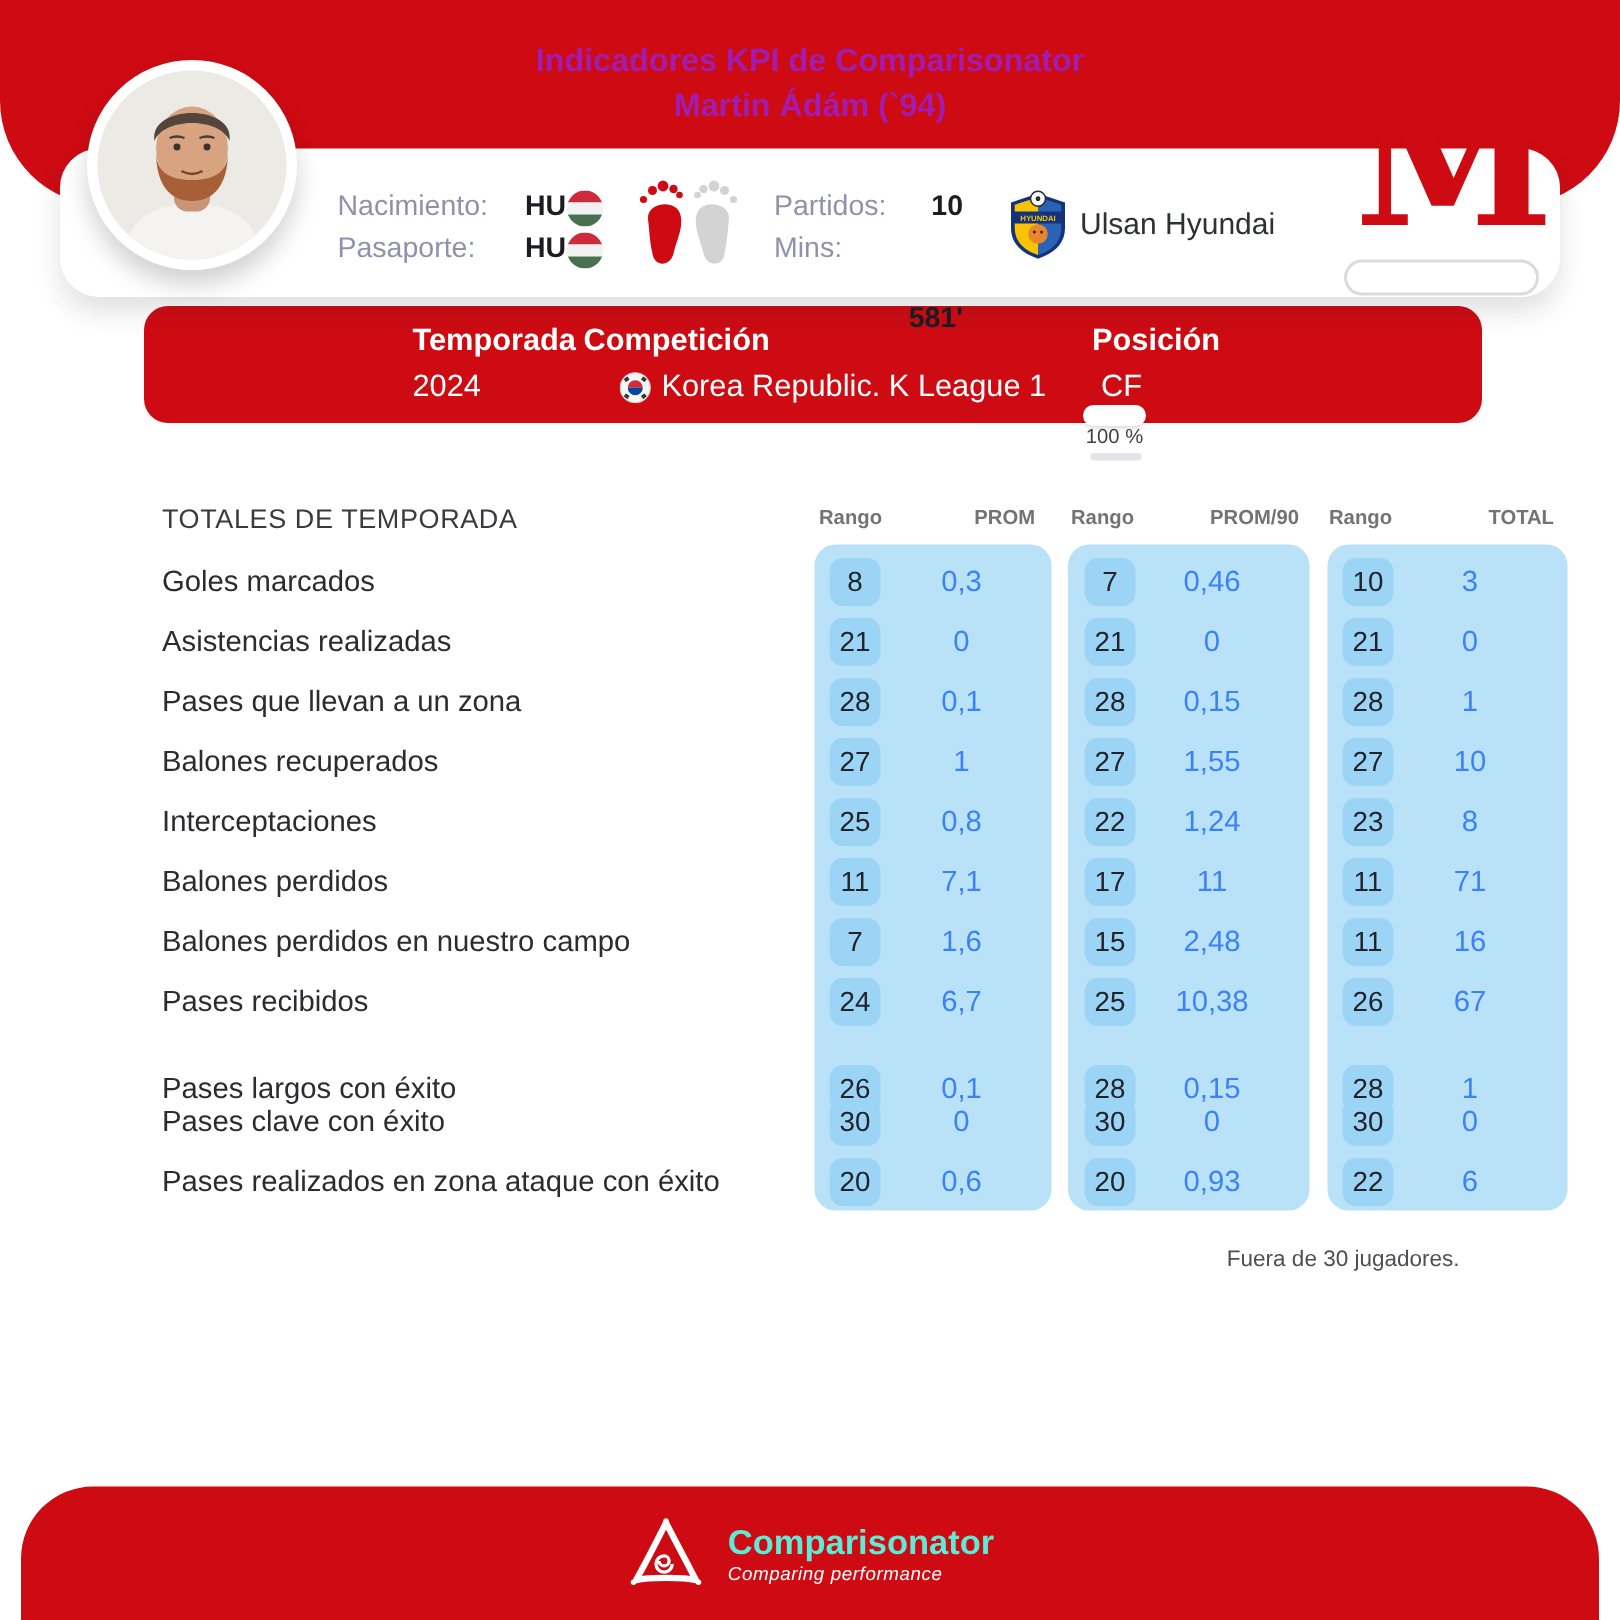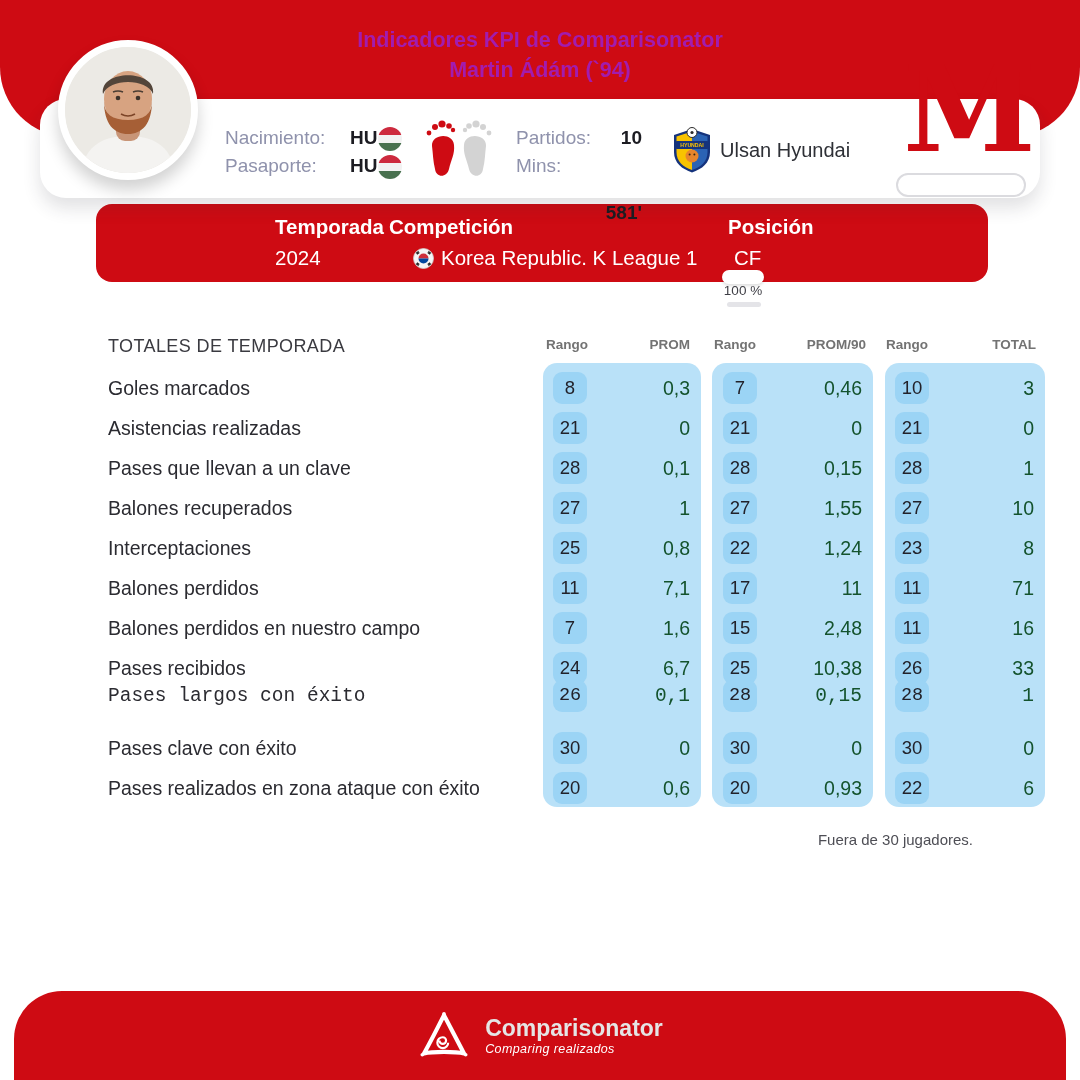--- a/index.html
+++ b/index.html
@@ -60,33 +60,33 @@
   .panel{position:absolute;top:363px;height:444px;background:#b9e1f8;border-radius:14px;}
   .panel.p1{left:543px;width:158px;}
   .panel.p2{left:712px;width:161px;}
   .panel.p3{left:885px;width:160px;}
 
   .row{position:absolute;left:0;width:1080px;height:40px;}
   .row .lbl{position:absolute;left:108px;top:0;height:40px;line-height:40px;font-size:19.5px;color:#2b2b31;white-space:nowrap;text-align:right;}
   .chip{position:absolute;top:4px;width:34px;height:32px;line-height:32px;text-align:center;
         background:#9bd4f5;border-radius:9px;font-size:18.5px;color:#22222a;}
   .chip.c1{left:553px;} .chip.c2{left:723px;} .chip.c3{left:895px;}
-  .cell{position:absolute;top:0;height:40px;line-height:40px;text-align:right;font-size:19.5px;color:#14532d;}
+  .cell{position:absolute;top:0;height:40px;line-height:40px;text-align:center;font-size:19.5px;color:#3b82f6;}
   .cell.v1{left:592px;width:98px;}
   .cell.v2{left:754px;width:108px;}
   .cell.v3{left:926px;width:108px;}
 
   .footnote{position:absolute;left:698px;top:831px;width:275px;text-align:right;font-size:15px;color:#4e4e55;}
 
   
   .footer{position:absolute;left:14px;top:991px;width:1052px;height:89px;background:#ce0b13;
           border-radius:48px 48px 0 0;display:flex;align-items:center;justify-content:center;gap:14px;}
   .f-logo{width:54px;height:50px;}
   .f-text{display:flex;flex-direction:column;justify-content:center;}
-  .brand{color:#e5e5e5;font-weight:bold;font-size:23px;line-height:26px;}
+  .brand{color:#5eead4;font-weight:bold;font-size:23px;line-height:26px;}
   .tagline{color:#fff;font-style:italic;font-size:12.5px;letter-spacing:.4px;line-height:16px;}
 </style>
 </head>
 <body>
 
 <div class="canvas">
 
   <div class="red-header"></div>
   <div class="hdr-line l1">Indicadores KPI de Comparisonator</div>
   <div class="hdr-line l2">Martin Ádám (`94)</div>
@@ -228,21 +228,21 @@
   <div class="row" style="top:408px;padding-left:37px;">
     <div class="lbl">Asistencias realizadas</div>
     <div class="chip c1">21</div>
     <div class="cell v1">0</div>
     <div class="chip c2">21</div>
     <div class="cell v2">0</div>
     <div class="chip c3">21</div>
     <div class="cell v3">0</div>
   </div>
   <div class="row" style="top:448px;">
-    <div class="lbl">Pases que llevan a un clave</div>
+    <div class="lbl">Pases que llevan a un zona</div>
     <div class="chip c1">28</div>
     <div class="cell v1">0,1</div>
     <div class="chip c2">28</div>
     <div class="cell v2">0,15</div>
     <div class="chip c3">28</div>
     <div class="cell v3">1</div>
   </div>
   <div class="row" style="top:488px;">
     <div class="lbl">Balones recuperados</div>
     <div class="chip c1">27</div>
@@ -279,23 +279,23 @@
     <div class="chip c3">11</div>
     <div class="cell v3">16</div>
   </div>
   <div class="row" style="top:648px;">
     <div class="lbl">Pases recibidos</div>
     <div class="chip c1">24</div>
     <div class="cell v1">6,7</div>
     <div class="chip c2">25</div>
     <div class="cell v2">10,38</div>
     <div class="chip c3">26</div>
-    <div class="cell v3">33</div>
-  </div>
-  <div class="row" style="top:676px;font-family:Liberation Mono, monospace;">
+    <div class="cell v3">67</div>
+  </div>
+  <div class="row" style="top:706px;">
     <div class="lbl">Pases largos con éxito</div>
     <div class="chip c1">26</div>
     <div class="cell v1">0,1</div>
     <div class="chip c2">28</div>
     <div class="cell v2">0,15</div>
     <div class="chip c3">28</div>
     <div class="cell v3">1</div>
   </div>
   <div class="row" style="top:728px;">
     <div class="lbl">Pases clave con éxito</div>
@@ -321,17 +321,17 @@
   <div class="footer">
     <svg class="f-logo" viewBox="0 0 64 60">
       <path d="M32 5 C35 11 52 43 56 51 C46 48.5 18 48.5 8 51 C13 42 28 13 32 5 Z" fill="none" stroke="#ffffff" stroke-width="5" stroke-linejoin="round"></path>
       <path d="M37 38 a6.5 6.5 0 1 1 -6.5 -6.5 a4 4 0 1 1 -4 4" fill="none" stroke="#ffffff" stroke-width="2.6"></path>
       <circle cx="32" cy="3.5" r="2.2" fill="#ffffff"></circle>
       <circle cx="6" cy="52.5" r="2.2" fill="#ffffff"></circle>
       <circle cx="58" cy="52.5" r="2.2" fill="#ffffff"></circle>
     </svg>
     <div class="f-text">
       <div class="brand">Comparisonator</div>
-      <div class="tagline">Comparing realizados</div>
+      <div class="tagline">Comparing performance</div>
     </div>
   </div>
 
 </div>
 
 </body></html>

